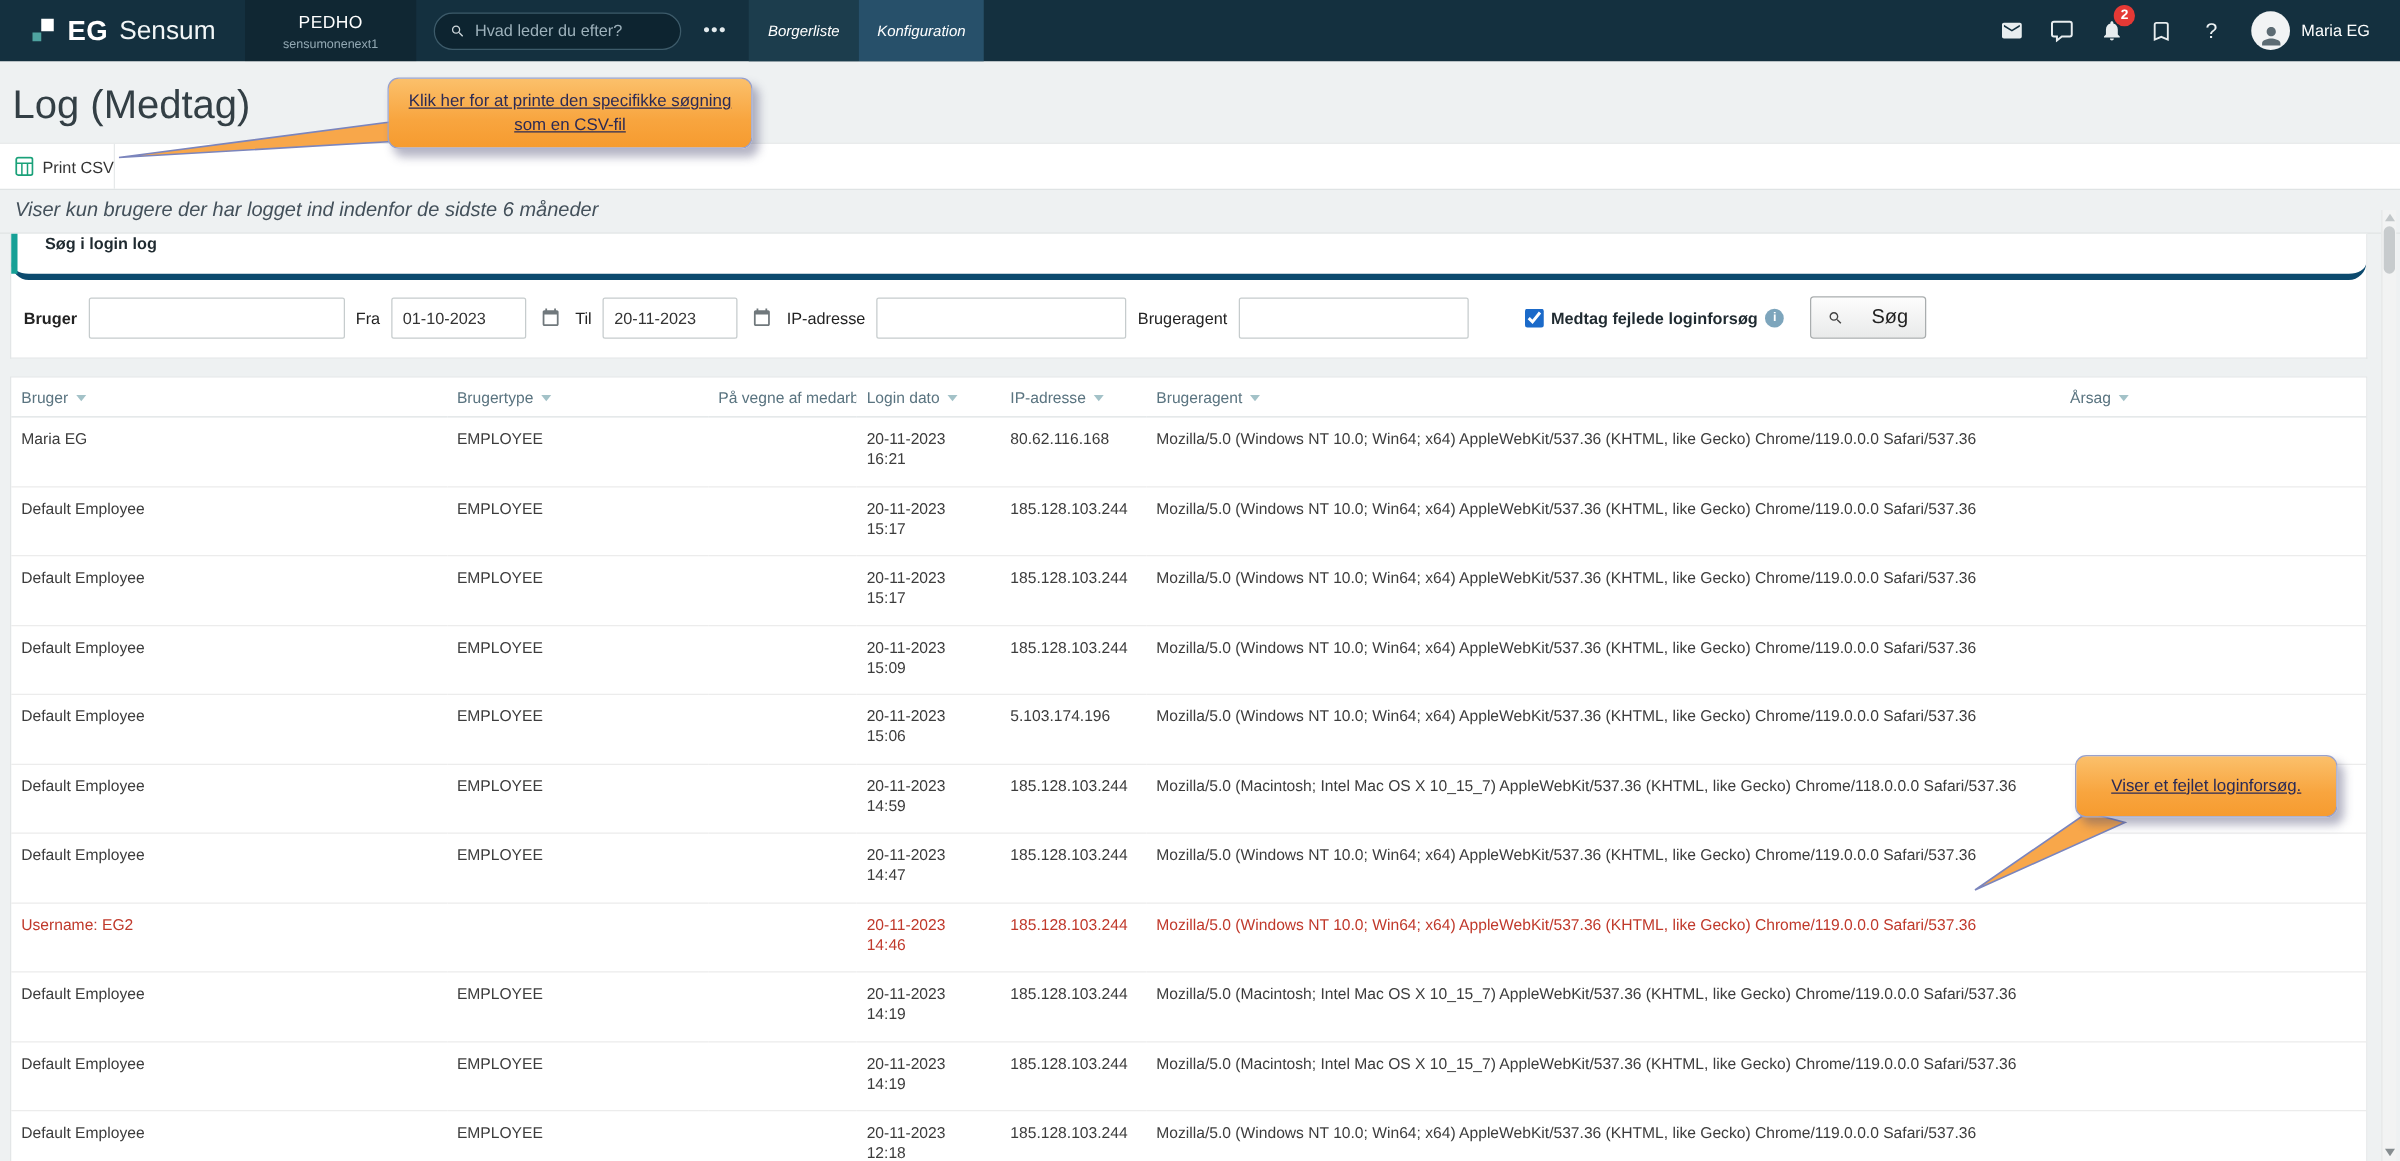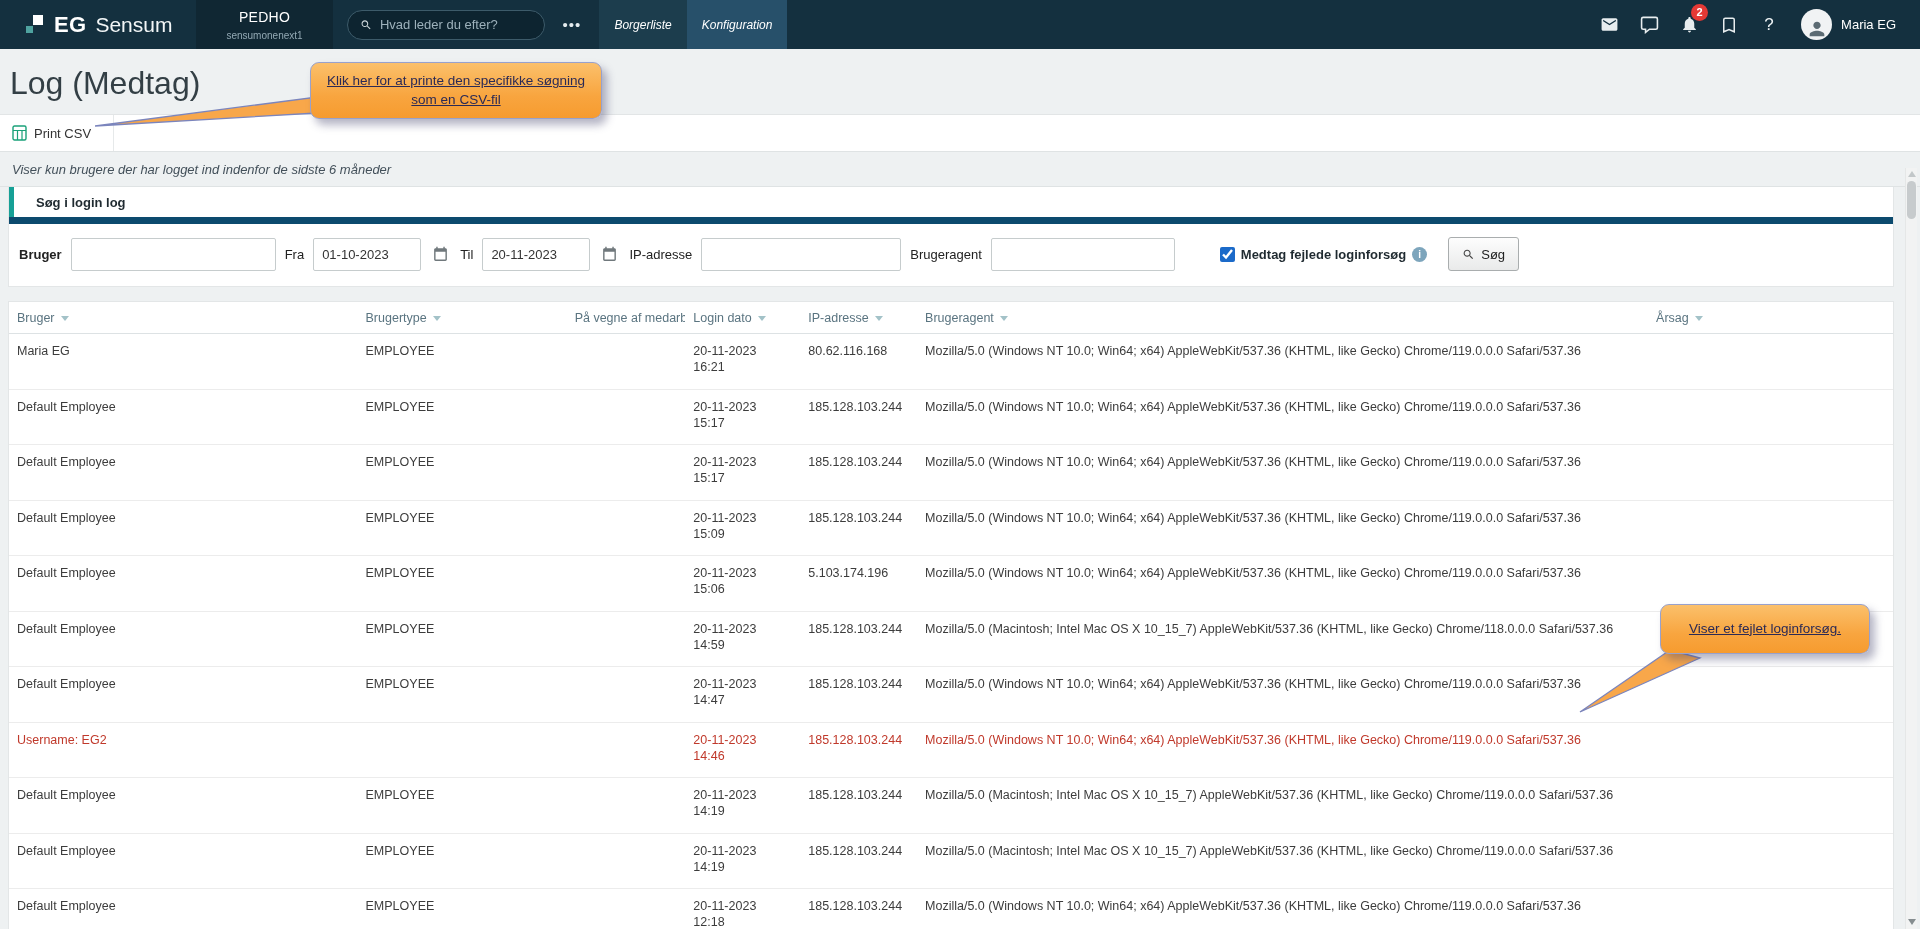--- a/index.html
+++ b/index.html
@@ -32,43 +32,43 @@
   .icon-btn { width:36px; height:36px; display:flex; align-items:center; justify-content:center; position:relative; cursor:pointer; border-radius:4px; }
   .badge { position:absolute; top:-3px; right:-1px; background:var(--c-badge,#e53935); color:#fff; font-size:11px; line-height:1; min-width:17px; height:17px; border-radius:9px; display:flex; align-items:center; justify-content:center; padding:0 4px; font-weight:bold; }
   .help-q { font-size:17px; color:#eef3f5; }
   .user { display:flex; align-items:center; gap:9px; padding:0 24px 0 14px; cursor:pointer; }
   .avatar { width:31px; height:31px; border-radius:50%; background:#f1f3f4; display:flex; align-items:flex-end; justify-content:center; overflow:hidden; }
   .user-name { font-size:13px; }
 
   
   .page-title { font-size:32px; font-weight:400; color:#333f45; padding:16px 0 12px 10px; line-height:37px; }
   .printcsv-strip { background:#fff; border-top:1px solid #e2e5e6; border-bottom:1px solid #dfe3e4; height:38px; display:flex; align-items:center; padding-left:12px; }
-  .printcsv-wrap { height:100%; display:flex; align-items:center; padding-right:22px; border-right:1px solid #e6e9ea; }
+  .printcsv-wrap { height:100%; display:flex; align-items:center; border-right:1px solid #e6e9ea; }
   .printcsv { display:flex; align-items:center; gap:7px; font-size:13px; color:#333; text-decoration:none; cursor:pointer; }
-  .note-strip { height:35px; display:flex; align-items:center; padding-left:12px; font-style:italic; font-size:13px; color:#43505a; border-bottom:1px solid #dfe3e4; }
+  .note-strip { height:35px; display:flex; align-items:center; padding-left:12px; font-style:italic; font-size:16px; color:#43505a; border-bottom:1px solid #dfe3e4; }
 
   
   .search-panel { background:#fff; margin:0 26px 0 8px; border:1px solid #e3e6e7; border-top:none; }
-  .panel-header { position:relative; height:37px; display:flex; align-items:center; border-bottom:7px solid #0c4a6e; }
+  .panel-header { position:relative; height:37px; display:flex; align-items:flex-start; border-bottom:5px solid #0c4a6e;border-radius:14px; }
   .panel-accent { position:absolute; left:0; top:0; bottom:0; width:5px; background:var(--c-accent,#16a096); }
   .panel-title { font-size:13px; font-weight:bold; margin-left:27px; color:#1f2a30; }
   .search-form { display:flex; align-items:center; padding:13px 10px 15px 10px; gap:9px; font-size:13px; flex-wrap:nowrap; }
   .lbl { color:#222; white-space:nowrap; }
   .lbl.bold { font-weight:bold; }
   input.txt { height:33px; border:1px solid #c6cccd; border-radius:2px; padding:0 8px; font-size:13px; color:#333; font-family:inherit; background:#fff; }
   .w-bruger { width:205px; }
   .w-date { width:108px; }
   .w-ip { width:200px; }
   .w-agent { width:184px; }
   .cal-btn { background:none; border:none; cursor:pointer; display:flex; align-items:center; padding:0 2px; }
   .cb-group { display:flex; align-items:center; gap:6px; margin-left:0;padding-left:36px; }
   .cb-group input[type=checkbox] { width:15px; height:15px; accent-color:#1b6ac9; cursor:pointer; }
   .cb-label { font-weight:bold; color:#1f2a30; cursor:pointer; }
   .info-dot { width:15px; height:15px; border-radius:50%; background:#7da5bc; color:#fff; font-size:10px; font-weight:bold; display:flex; align-items:center; justify-content:center; cursor:pointer; font-style:normal; }
-  .sog-btn { display:flex; align-items:center; gap:6px; border:1px solid #a9adae; background:linear-gradient(#fdfdfd,#e9eaea); border-radius:3px; height:34px; padding:0 13px; font-size:13px; color:#222; cursor:pointer; margin-left:12px; font-family:inherit; }
+  .sog-btn { display:flex; align-items:center; gap:22px; border:1px solid #a9adae; background:linear-gradient(#fdfdfd,#e9eaea); border-radius:3px; height:34px; padding:0 13px; font-size:16px; color:#222; cursor:pointer; margin-left:12px; font-family:inherit; }
 
   
   .table-panel { background:#fff; margin:14px 26px 0 8px; border:1px solid #e3e6e7; min-height:640px; }
   table { width:100%; border-collapse:collapse; table-layout:fixed; }
   thead th { text-align:left; font-weight:normal; color:#5a7480; font-size:12.5px; padding:9px 8px 8px; border-bottom:1px solid #dde2e4; white-space:nowrap; overflow:hidden; cursor:pointer; }
   thead th:first-child { padding-left:8px; }
   .caret { display:inline-block; width:0; height:0; border-left:4px solid transparent; border-right:4px solid transparent; border-top:5px solid #a3c2c8; margin-left:6px; vertical-align:middle; }
   tbody td { vertical-align:top; padding:9px 8px 13px; font-size:12.5px; color:#3c3c3c; border-bottom:1px solid #ececec; line-height:1.3; overflow:hidden; }
   tbody tr.failed td, tbody tr.failed td div { color:var(--c-failed,#c0392b); }
 

